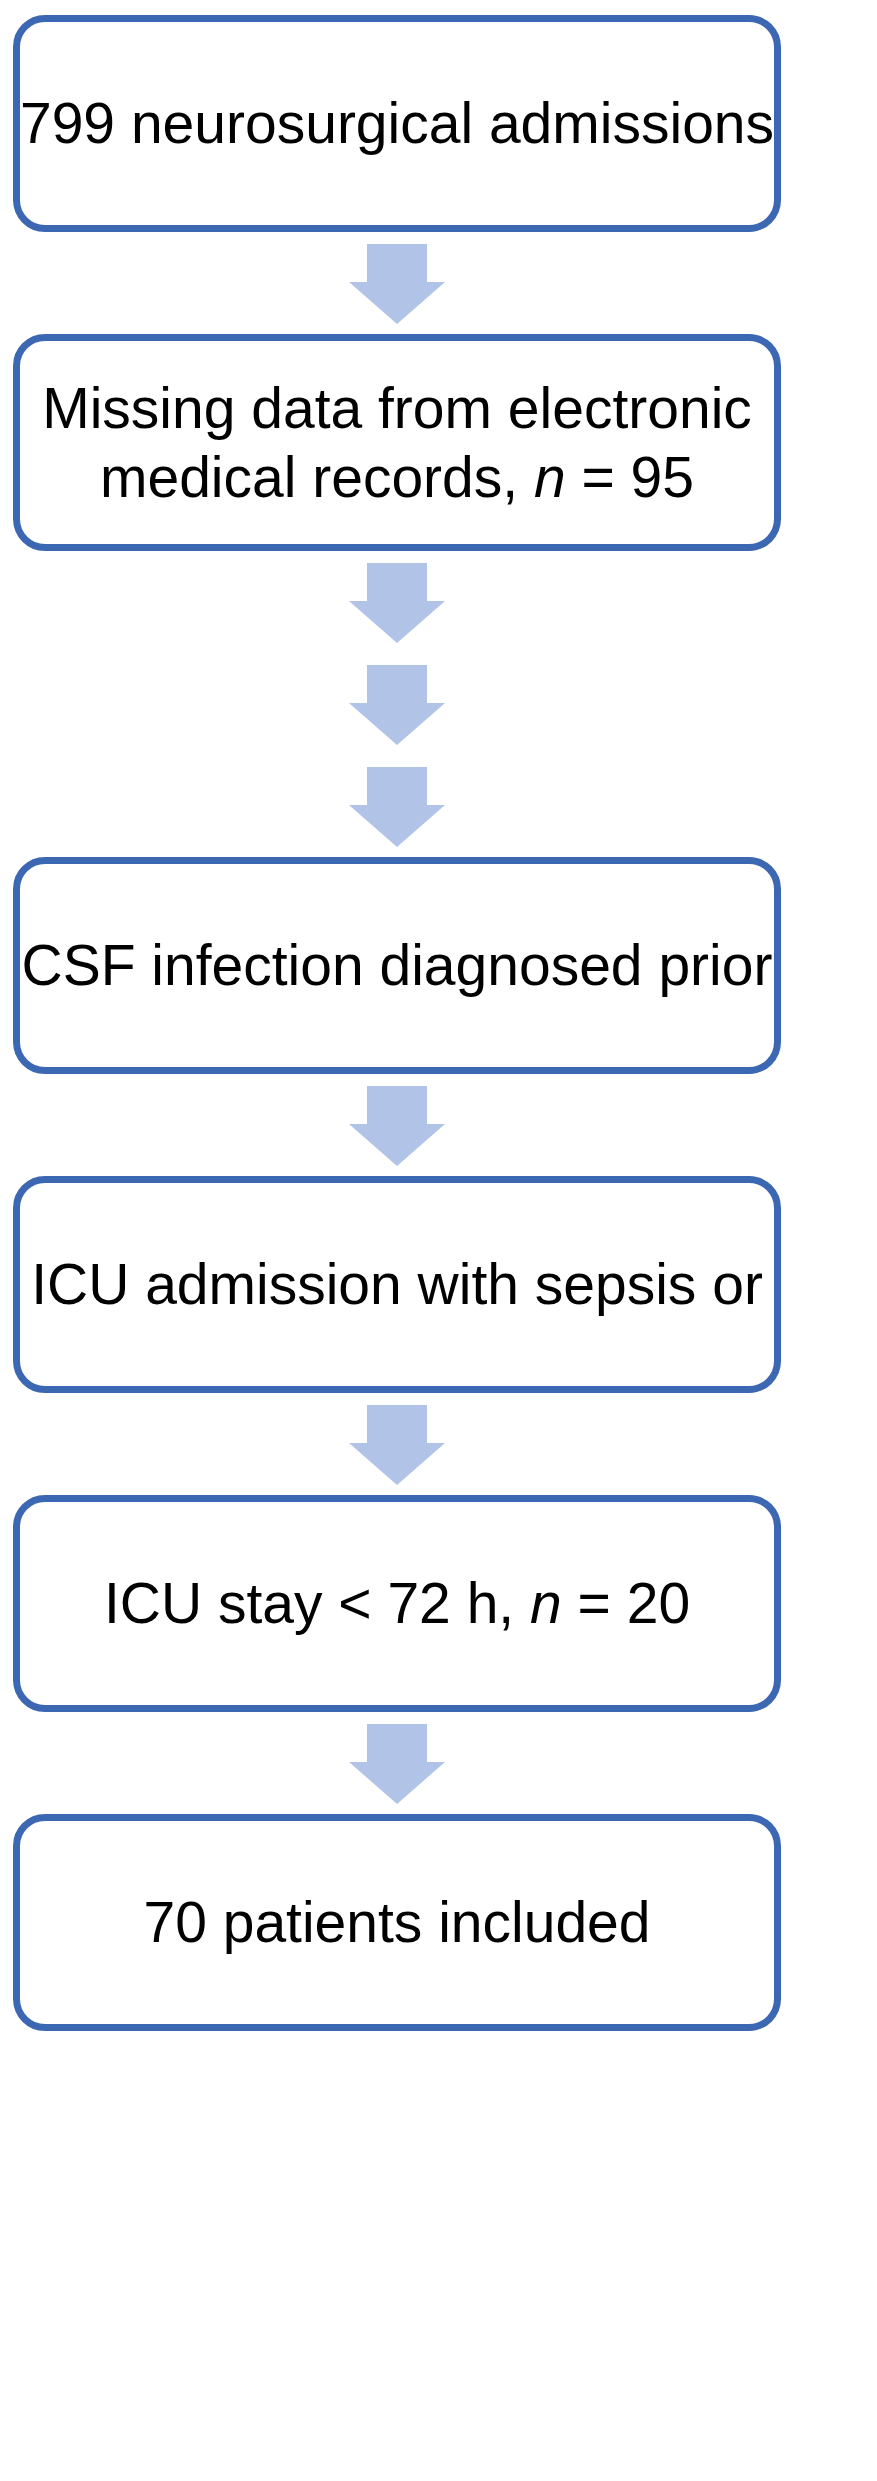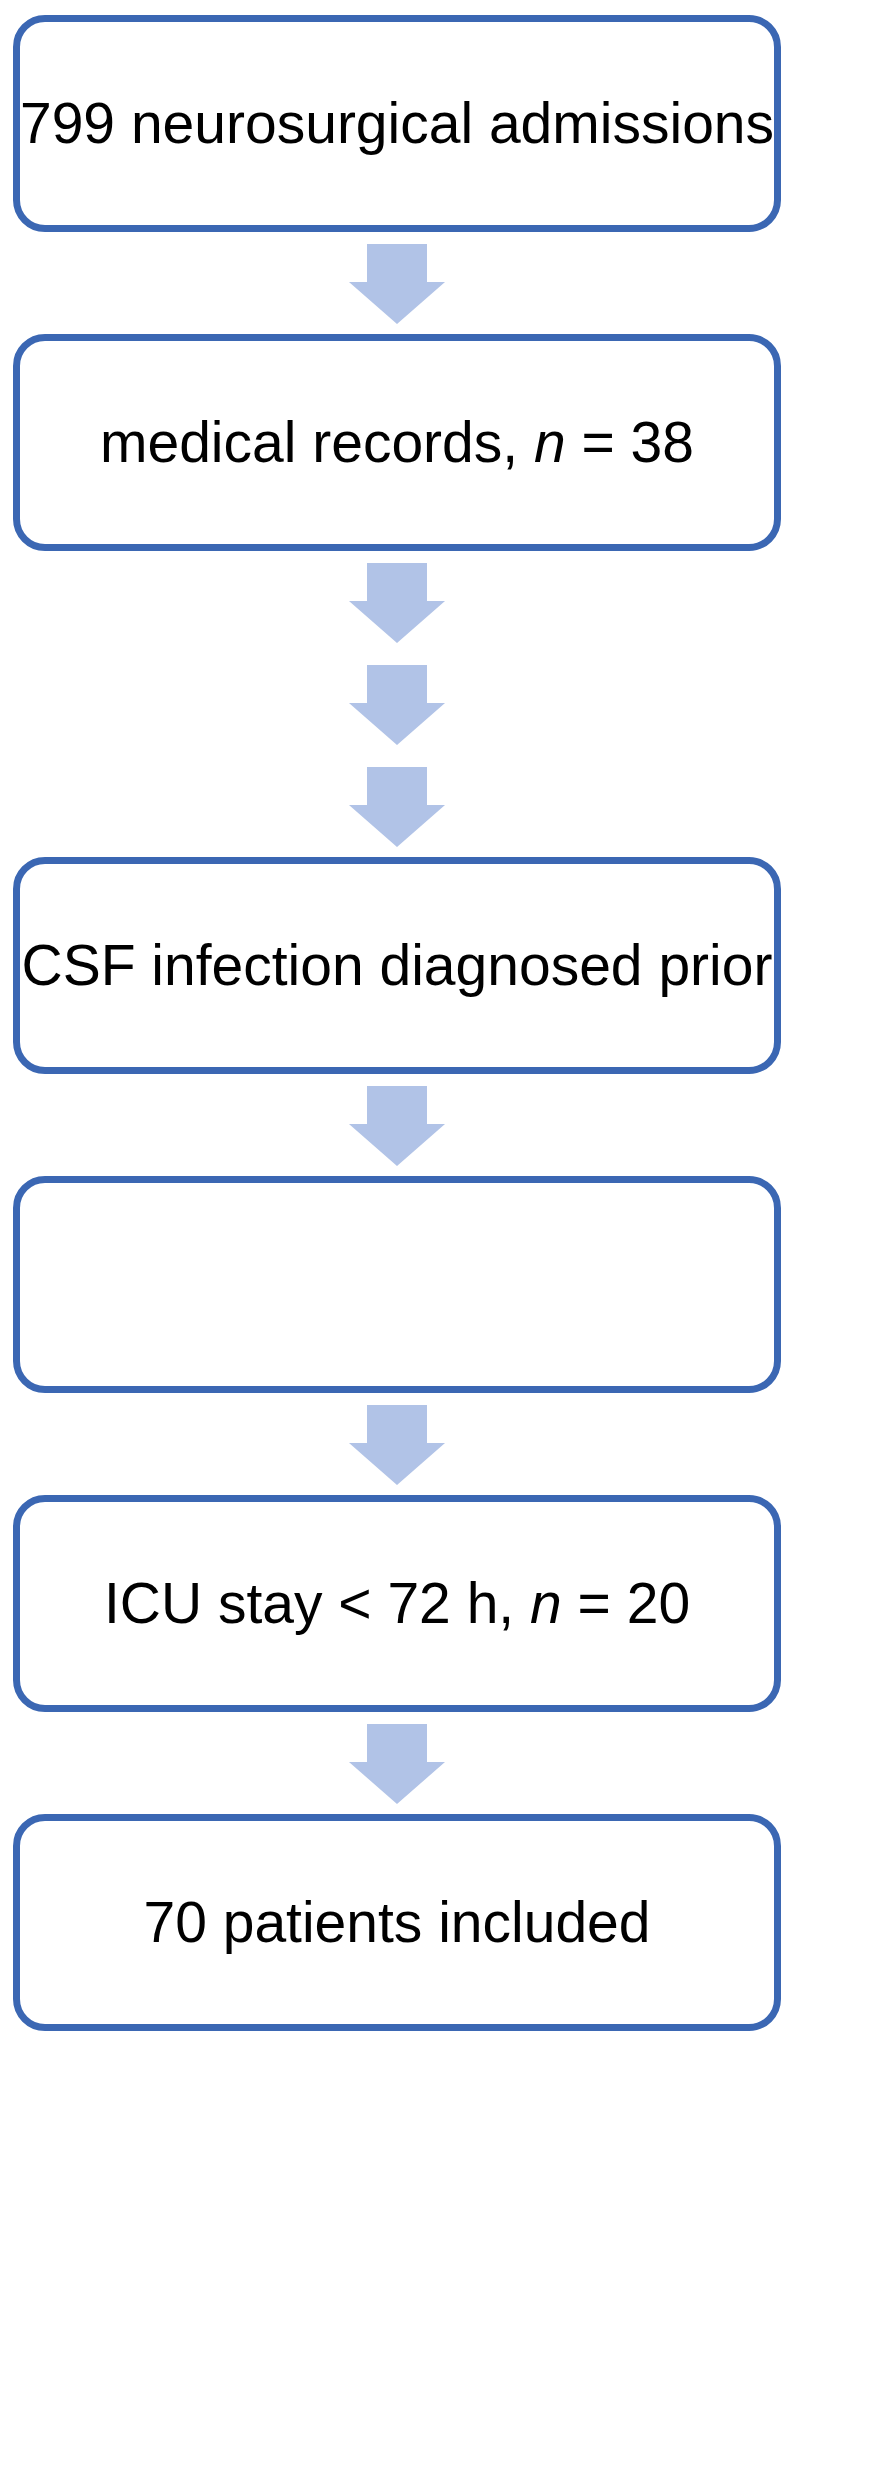--- a/index.html
+++ b/index.html
@@ -64,21 +64,22 @@
 <div class="flow">
     <div class="box">
       <div class="line"><span>799 neurosurgical admissions</span></div>
     </div>
     <div class="arrow-wrap">
       <svg class="arrow" viewBox="0 0 96 80" xmlns="http://www.w3.org/2000/svg">
         <polygon points="18,0 78,0 78,38 96,38 48,80 0,38 18,38" fill="#b1c3e7"></polygon>
       </svg>
     </div>
     <div class="box">
-      <div class="line"><span>medical records, </span><i>n</i><span> = 38</span></div>
+      <div class="line"><span>Missing data from electronic</span></div>
+      <div class="line"><span>medical records, </span><i>n</i><span> = 95</span></div>
     </div>
     <div class="arrow-wrap">
       <svg class="arrow" viewBox="0 0 96 80" xmlns="http://www.w3.org/2000/svg">
         <polygon points="18,0 78,0 78,38 96,38 48,80 0,38 18,38" fill="#b1c3e7"></polygon>
       </svg>
     </div>
     <div class="arrow-wrap">
       <svg class="arrow" viewBox="0 0 96 80" xmlns="http://www.w3.org/2000/svg">
         <polygon points="18,0 78,0 78,38 96,38 48,80 0,38 18,38" fill="#b1c3e7"></polygon>
       </svg>
@@ -90,20 +91,21 @@
     </div>
     <div class="box">
       <div class="line"><span>CSF infection diagnosed prior</span></div>
     </div>
     <div class="arrow-wrap">
       <svg class="arrow" viewBox="0 0 96 80" xmlns="http://www.w3.org/2000/svg">
         <polygon points="18,0 78,0 78,38 96,38 48,80 0,38 18,38" fill="#b1c3e7"></polygon>
       </svg>
     </div>
     <div class="box">
+      <div class="line"><span>ICU admission with sepsis or</span></div>
     </div>
     <div class="arrow-wrap">
       <svg class="arrow" viewBox="0 0 96 80" xmlns="http://www.w3.org/2000/svg">
         <polygon points="18,0 78,0 78,38 96,38 48,80 0,38 18,38" fill="#b1c3e7"></polygon>
       </svg>
     </div>
     <div class="box">
       <div class="line"><span>ICU stay &lt; 72 h, </span><i>n</i><span> = 20</span></div>
     </div>
     <div class="arrow-wrap">

